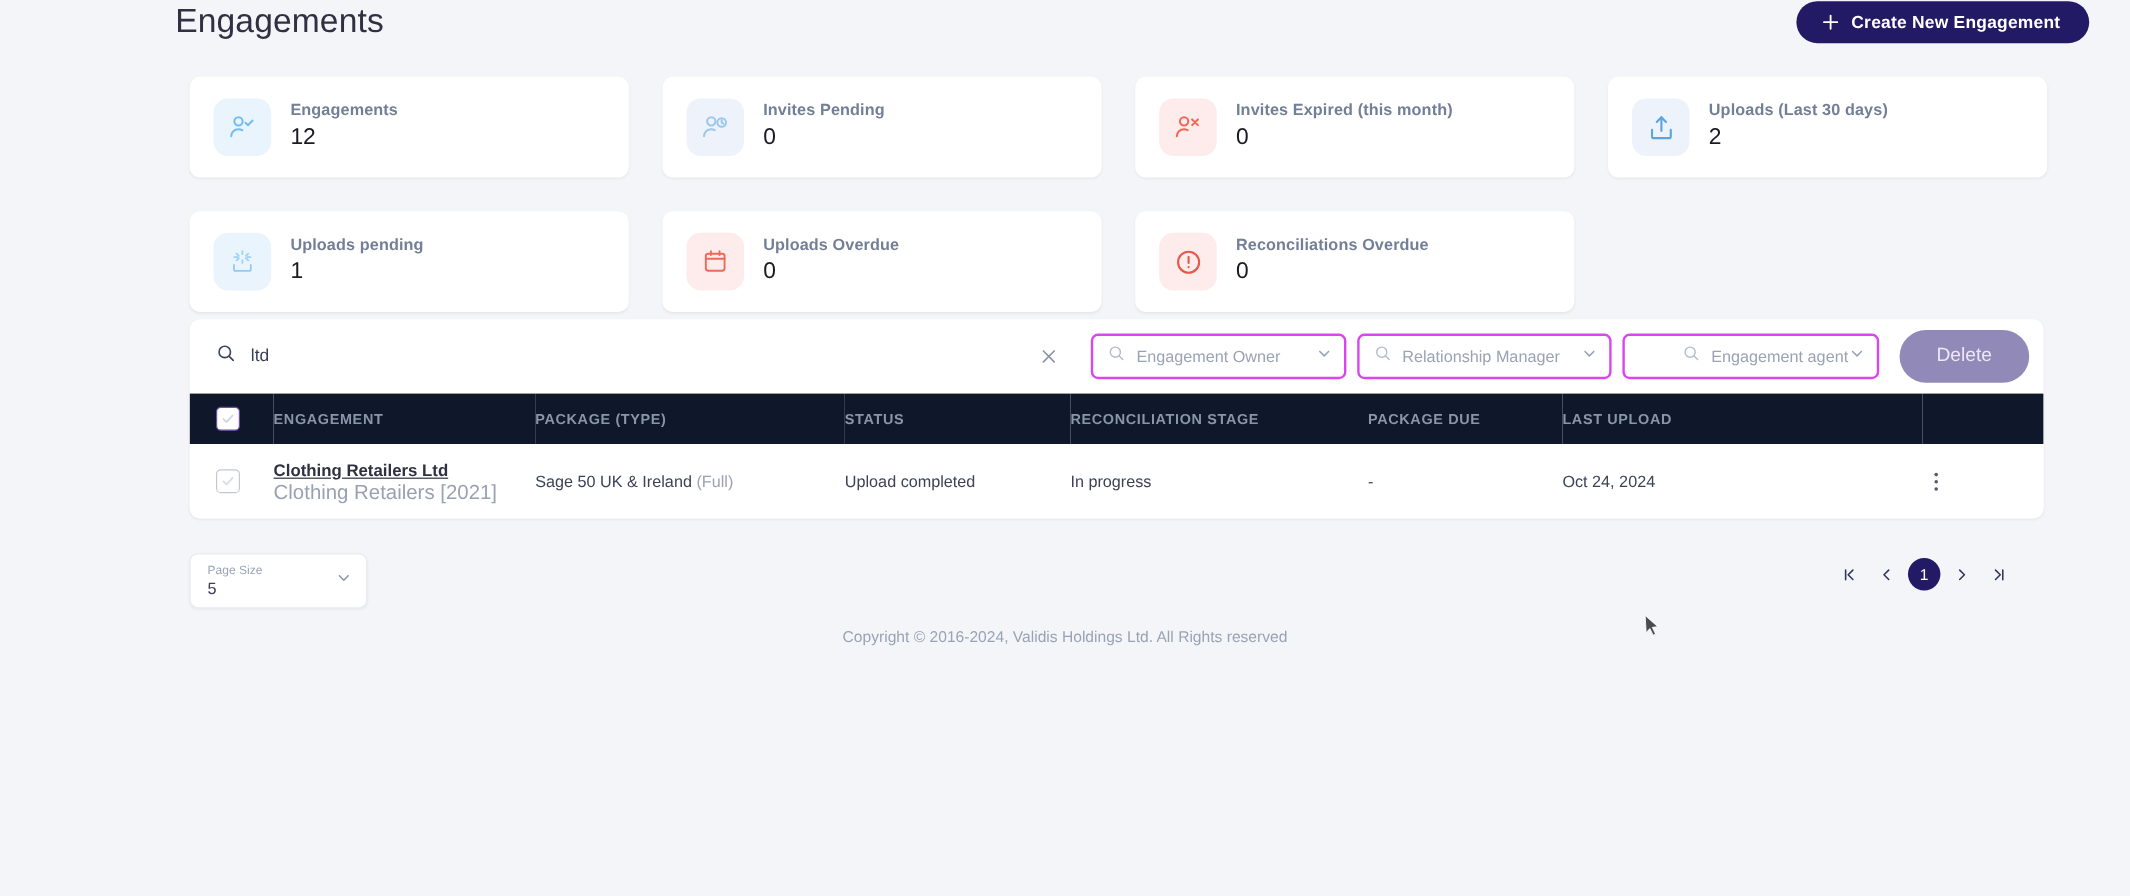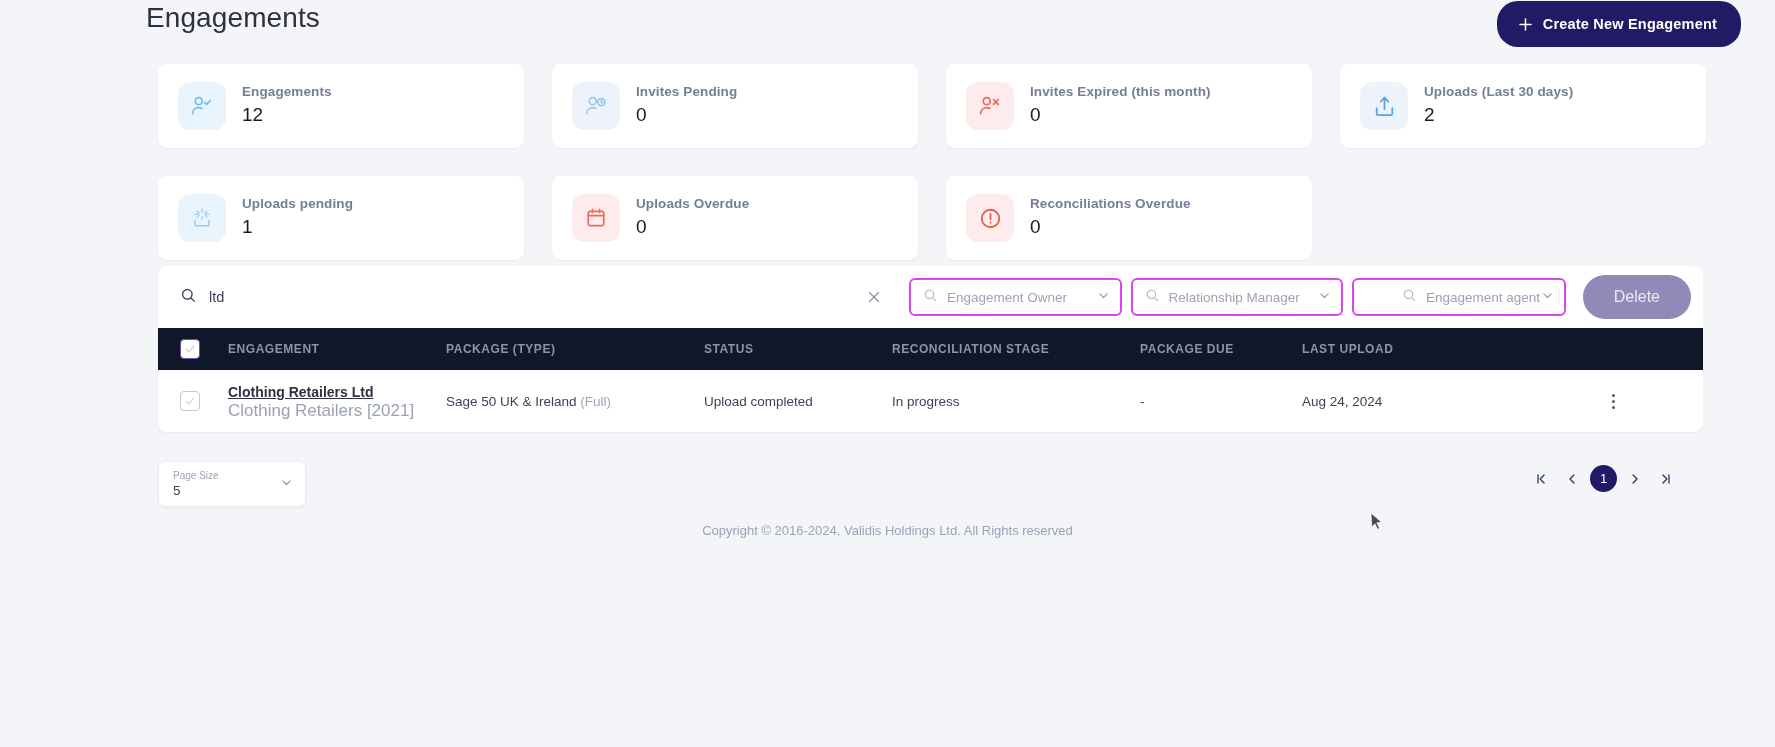--- a/index.html
+++ b/index.html
@@ -30,21 +30,21 @@
     position: absolute;
     left: 146px; top: 2px;
     font-size: 28px;
     font-weight: 400;
     color: #2f3142;
     letter-spacing: 0.1px;
   }
   .create-btn {
     position: absolute;
     right: 34px; top: 1px;
-    height: 46px;
+    height: 35px;
     padding: 0 24px 0 20px;
     border: none;
     border-radius: 21px;
     background: #231a66;
     color: #ffffff;
     font-family: "Liberation Sans", sans-serif;
     font-size: 14.5px;
     font-weight: bold;
     letter-spacing: 0.2px;
     display: flex;
@@ -534,21 +534,21 @@
             <div class="eng-name">Clothing Retailers Ltd</div>
             <div class="eng-sub">Clothing Retailers [2021]</div>
           </td>
           <td class="c-pkg">
             <span>Sage 50 UK &amp; Ireland</span>
             <span class="pkg-type">(Full)</span>
           </td>
           <td class="c-sts">Upload completed</td>
           <td class="c-rec">In progress</td>
           <td class="c-due">-</td>
-          <td class="c-last">Aug 24, 2024</td>
+          <td class="c-last">Oct 24, 2024</td>
           <td class="c-menu">
             <span class="kebab">
                 <i></i>
                 <i></i>
                 <i></i>
               </span>
           </td>
         </tr>
       </tbody>
     </table>

